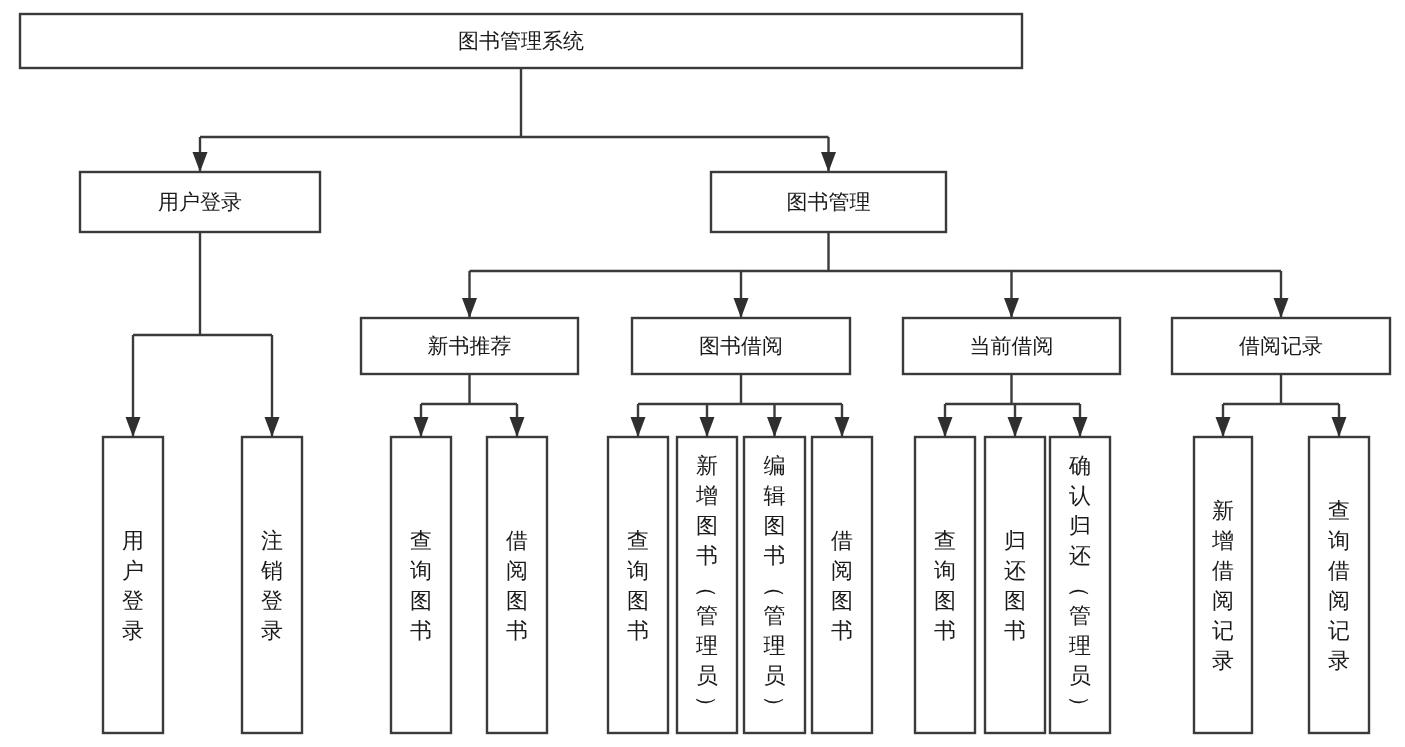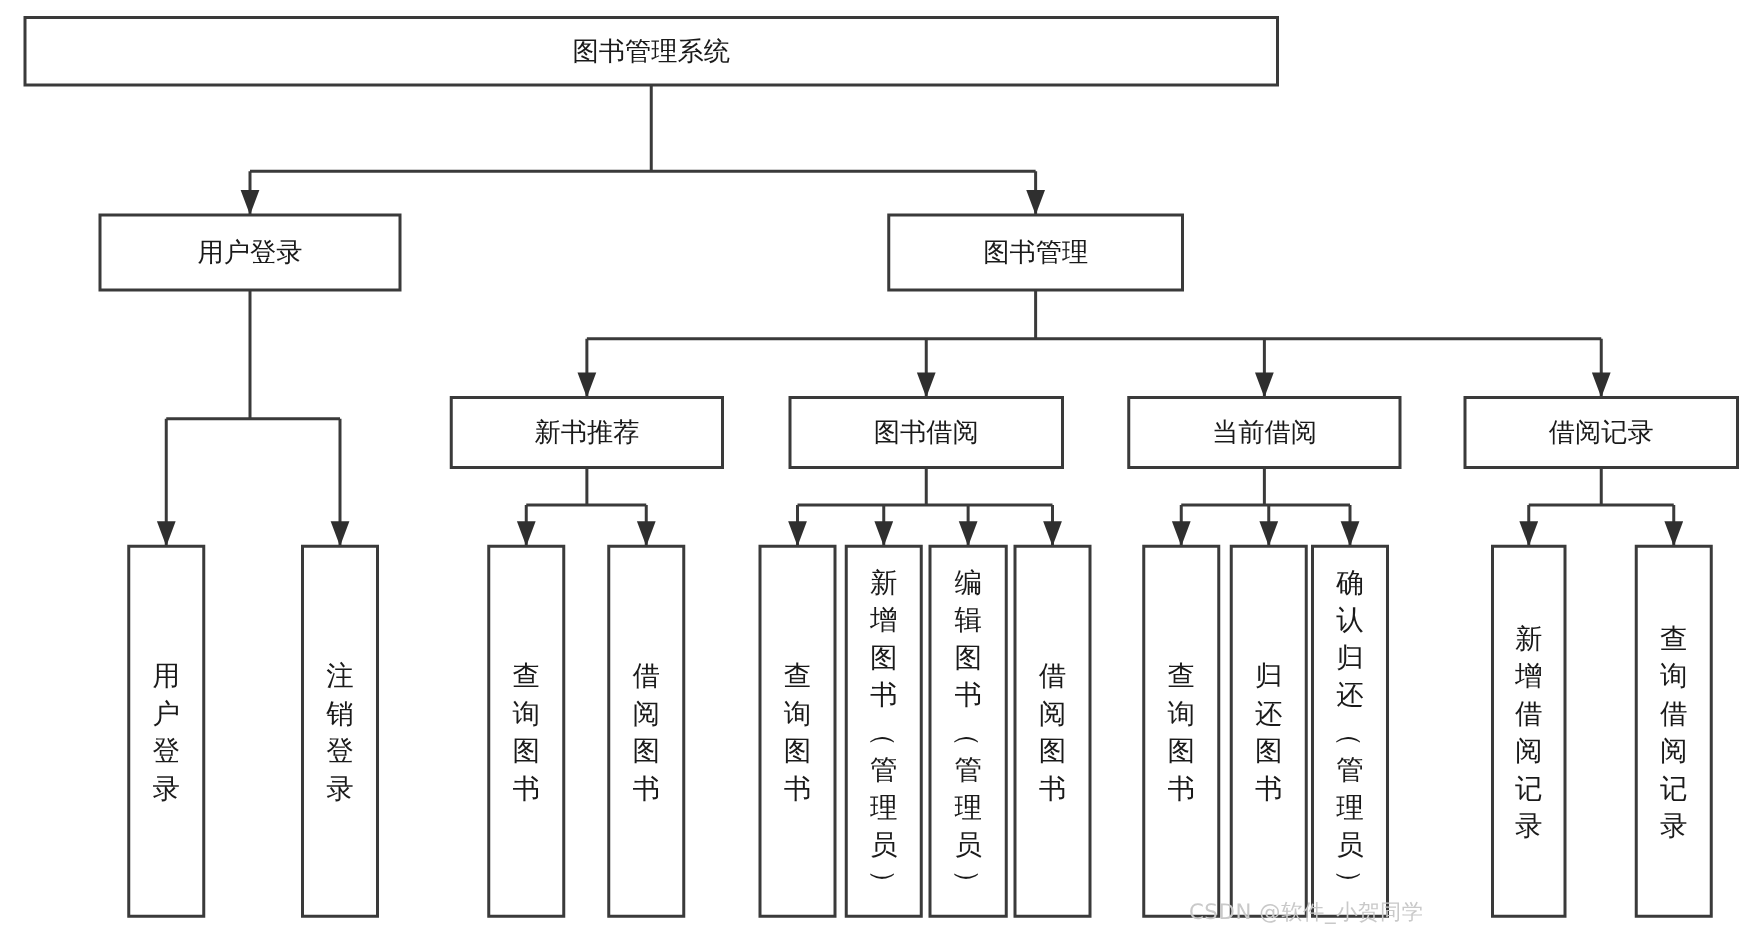--- a/index.html
+++ b/index.html
@@ -256,14 +256,13 @@
       <g>
         <rect x="1309" y="437" width="60" height="296" class="node-box"></rect>
         <text x="1339" y="518.4" class="node-label-vertical">查</text>
         <text x="1339" y="548.4" class="node-label-vertical">询</text>
         <text x="1339" y="578.4" class="node-label-vertical">借</text>
         <text x="1339" y="608.4" class="node-label-vertical">阅</text>
         <text x="1339" y="638.4" class="node-label-vertical">记</text>
         <text x="1339" y="668.4" class="node-label-vertical">录</text>
       </g>
     </svg>
-  <div class="watermark">CSDN @软件_小贺同学</div>
 </div>
 
 </body></html>

